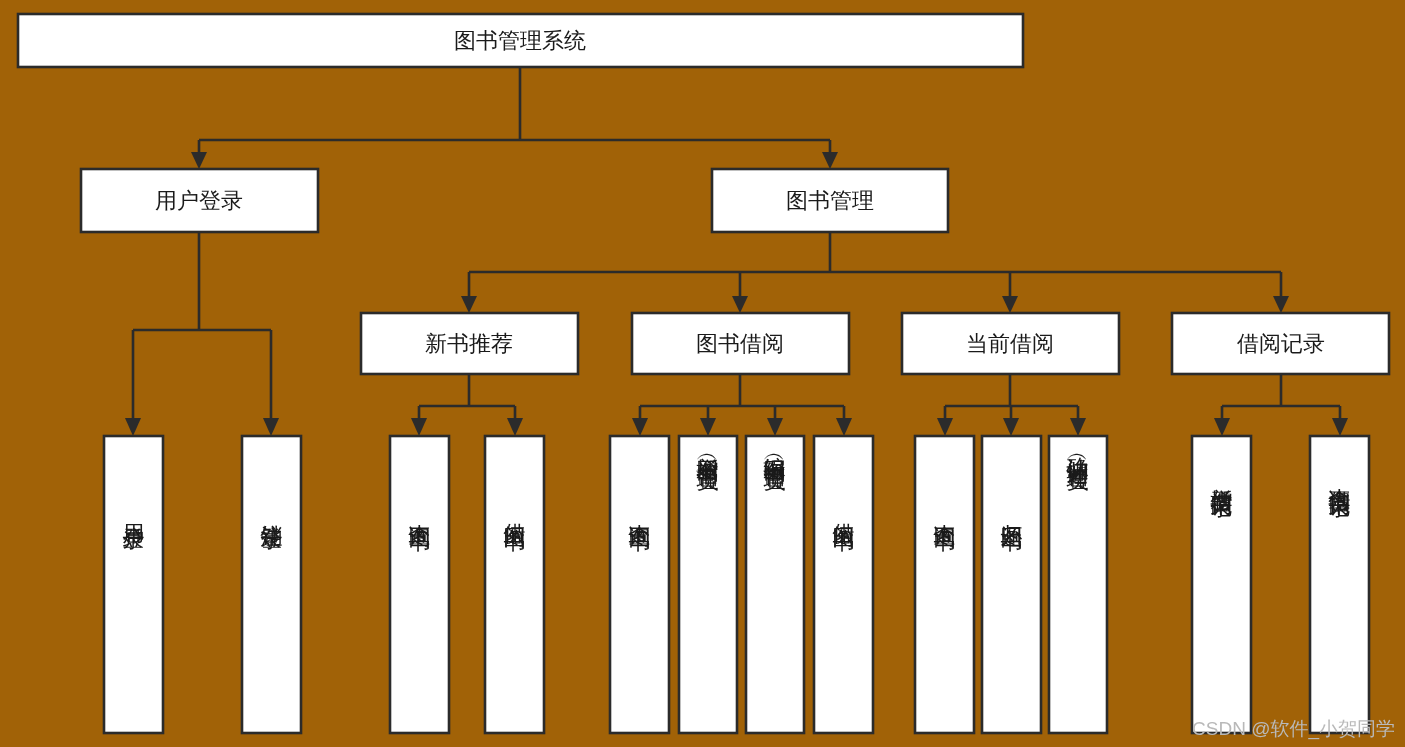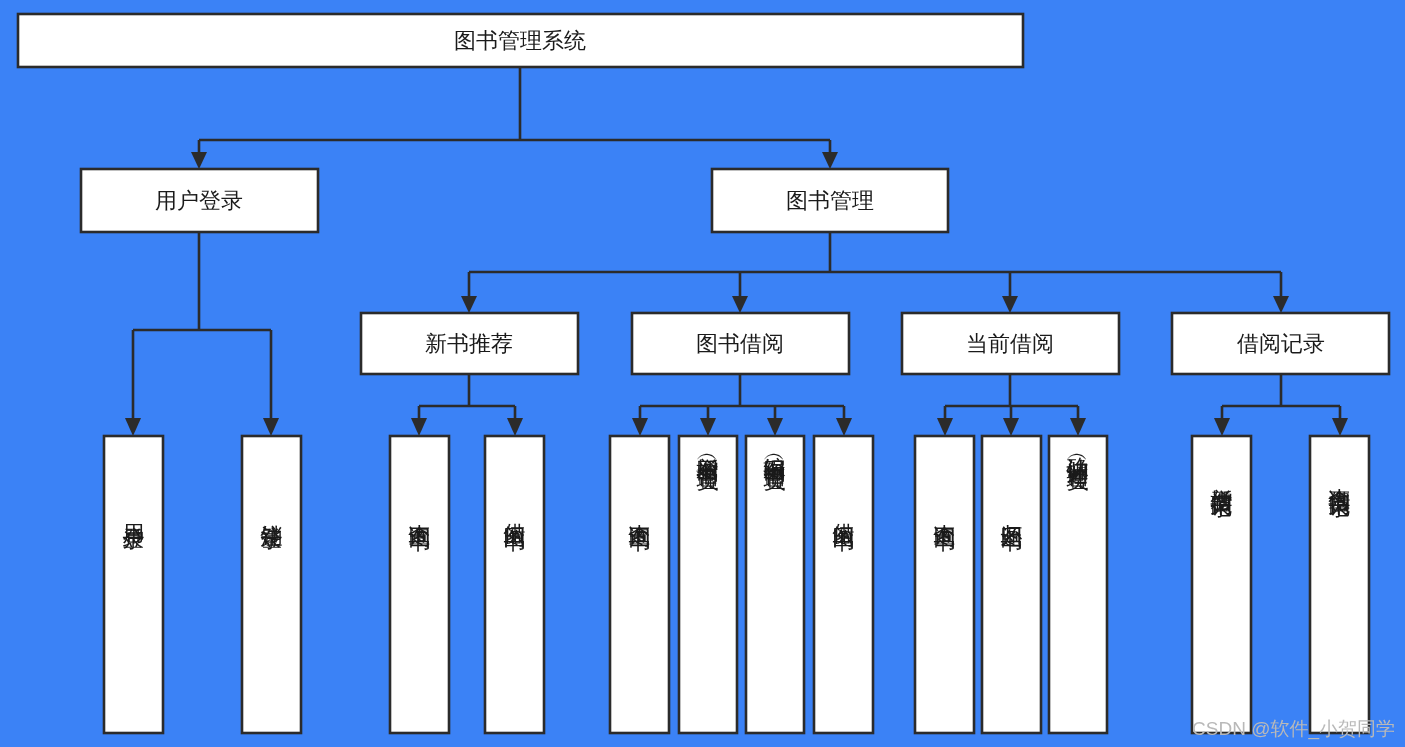--- a/index.html
+++ b/index.html
@@ -7,21 +7,21 @@
     padding: 0;
     background: #ffffff;
   }
   body {
     font-family: "Liberation Sans", "DejaVu Sans", sans-serif;
   }
   #diagram-root {
     position: relative;
     width: 1405px;
     height: 747px;
-    background: #3b82f6;
+    background: #a16207;
     overflow: hidden;
   }
   svg.diagram-canvas {
     position: absolute;
     left: 0;
     top: 0;
     width: 1405px;
     height: 747px;
   }
   .node-rect {

